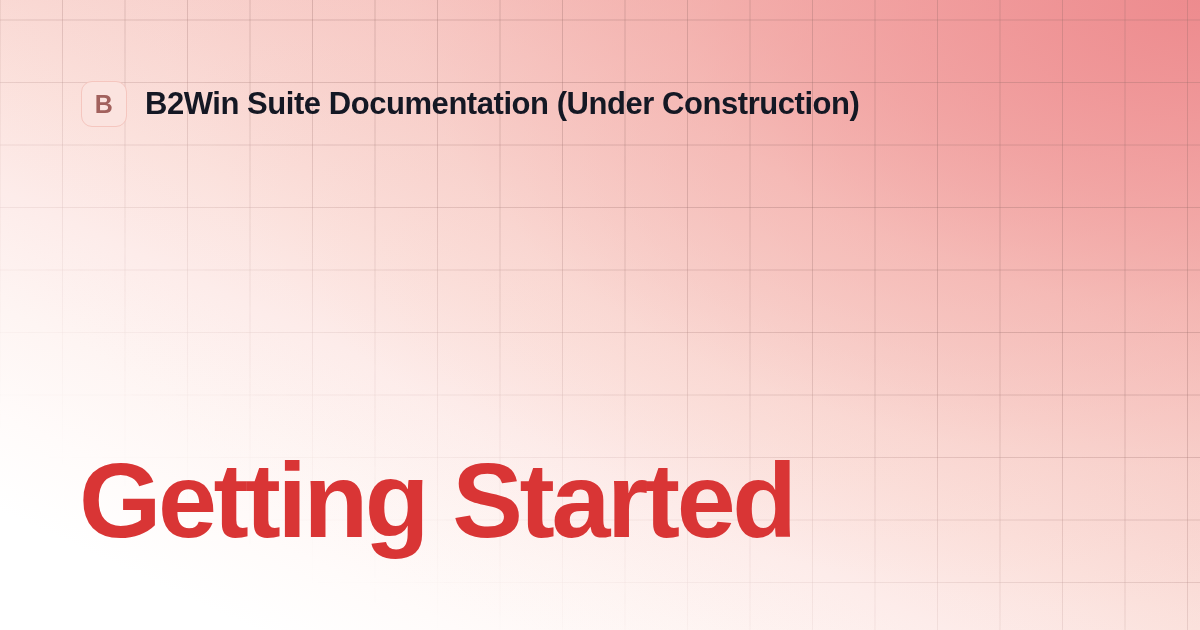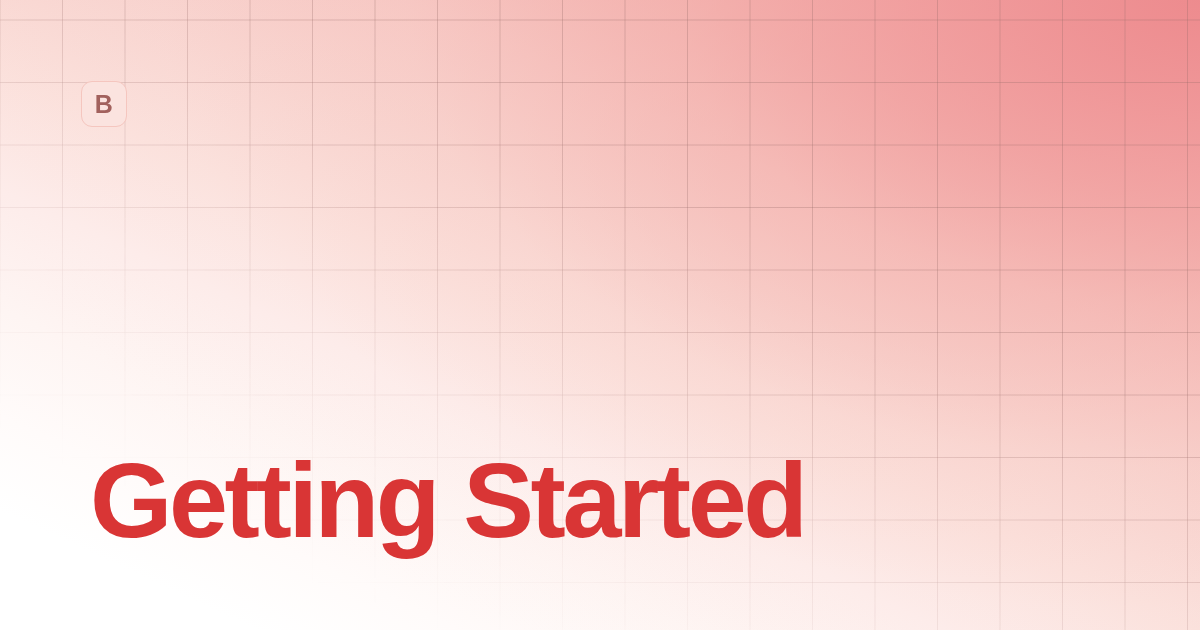--- a/index.html
+++ b/index.html
@@ -131,21 +131,21 @@
     font-weight: 700;
     line-height: 1.15;
     color: #141824;
     letter-spacing: -0.45px;
     white-space: nowrap;
   }
 
   
   .page-heading {
     position: absolute;
-    left: 90px;
+    left: 79px;
     top: 443px;
     font-size: 106px;
     font-weight: 700;
     line-height: 1.08;
     letter-spacing: -3.4px;
     color: #d93535;
     white-space: nowrap;
   }
 </style>
 </head>
@@ -154,18 +154,19 @@
 <div class="og-card">
 
   <div class="bg-gradient"></div>
   <div class="bg-bloom"></div>
   <div class="bg-grid"></div>
 
   <div class="content">
 
     <div class="project-row">
       <div class="project-badge">B</div>
+      <div class="project-title">B2Win Suite Documentation (Under Construction)</div>
     </div>
 
     <h1 class="page-heading">Getting Started</h1>
 
   </div>
 </div>
 
 </body></html>

